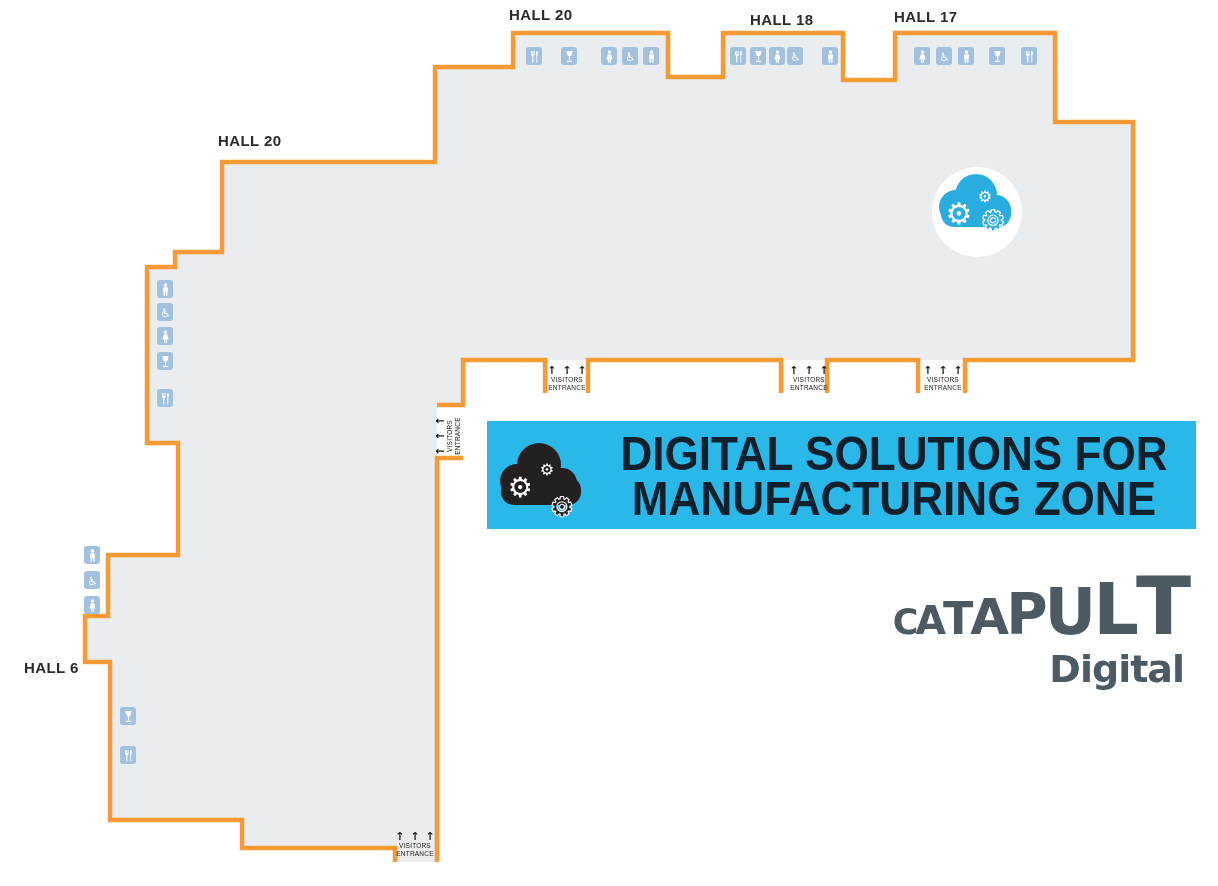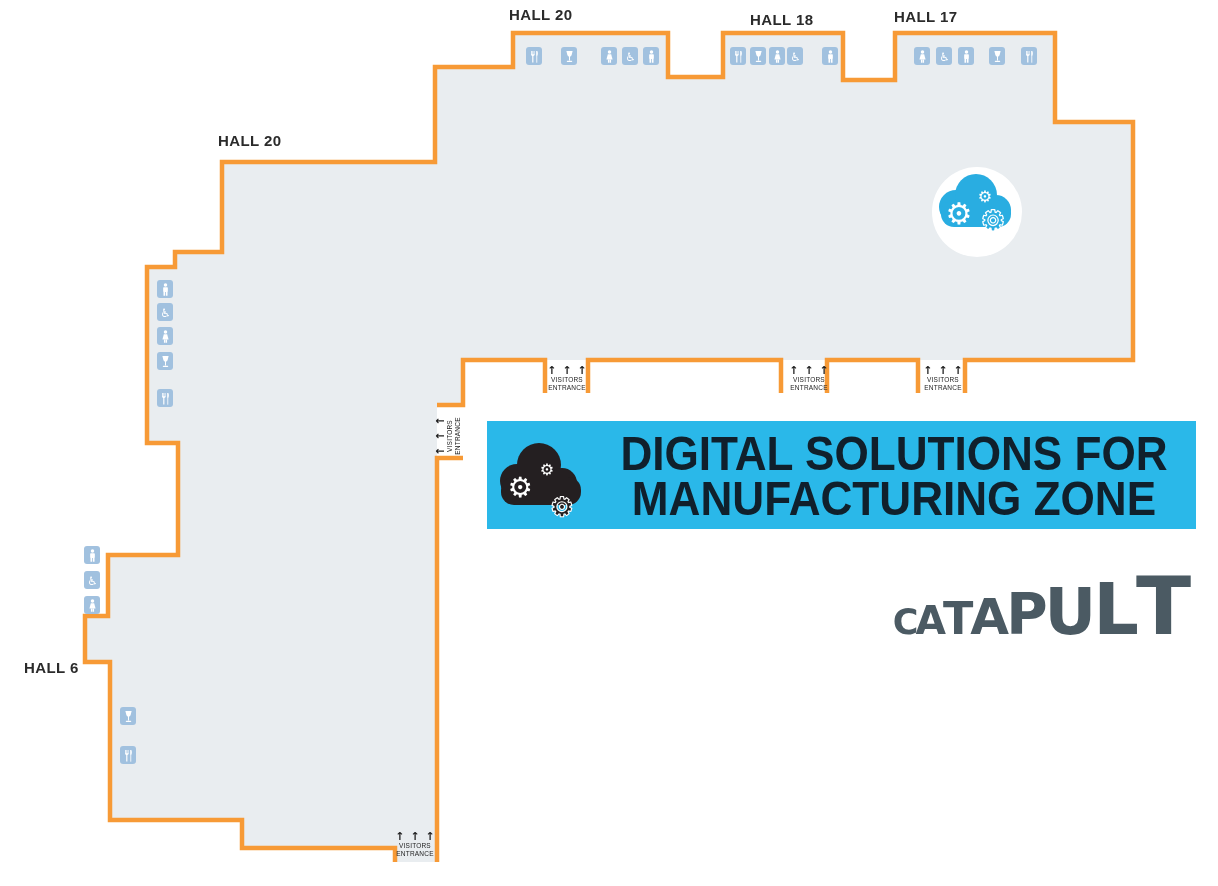--- a/index.html
+++ b/index.html
@@ -283,15 +283,16 @@
     <div class="brand">
         <span style="font-size: 35px;">C</span>
         <span style="font-size: 39.4px;">A</span>
         <span style="font-size: 44.5px;">T</span>
         <span style="font-size: 50.1px;">A</span>
         <span style="font-size: 56.5px;">P</span>
         <span style="font-size: 63.6px;">U</span>
         <span style="font-size: 71.7px;">L</span>
         <span style="font-size: 80.8px;">T</span>
       </div>
+    <div class="sub">Digital</div>
   </div>
 
 </div>
 
 </body></html>

